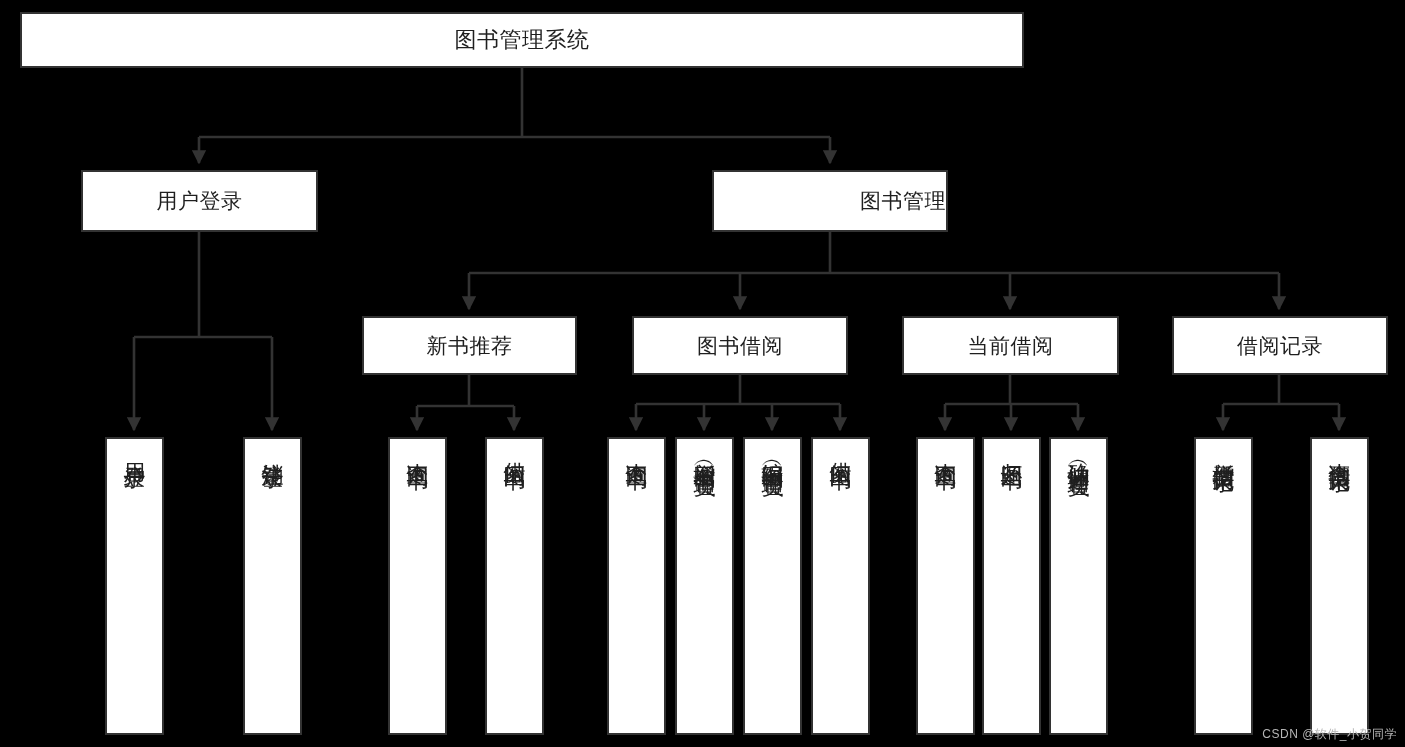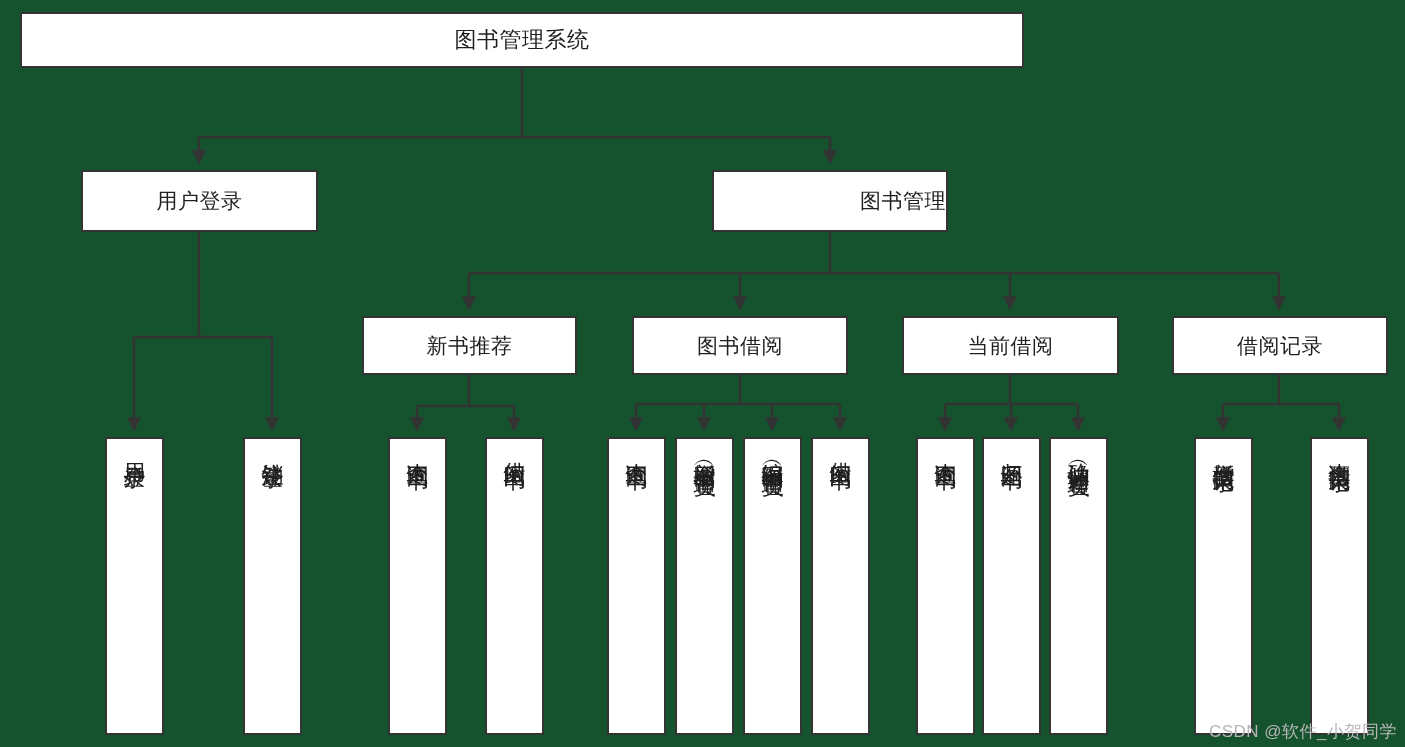--- a/index.html
+++ b/index.html
@@ -8,21 +8,21 @@
     padding: 0;
     background: #ffffff;
   }
   body {
     font-family: "Liberation Sans", "DejaVu Sans", sans-serif;
   }
   #canvas {
     position: relative;
     width: 1405px;
     height: 747px;
-    background: #14532d;
+    background: #000000;
     overflow: hidden;
   }
   #edge-layer {
     position: absolute;
     left: 0;
     top: 0;
     width: 1405px;
     height: 747px;
     pointer-events: none;
   }
@@ -59,21 +59,21 @@
     line-height: 1;
     white-space: nowrap;
   }
   #root-node .label {
     font-size: 22px;
   }
   #watermark {
     position: absolute;
     right: 8px;
     bottom: 4px;
-    font-size: 17px;
+    font-size: 12px;
     color: #b6b6b6;
     letter-spacing: 0.5px;
     white-space: nowrap;
     user-select: none;
   }
 </style>
 </head>
 <body>
 
 <div id="canvas">

